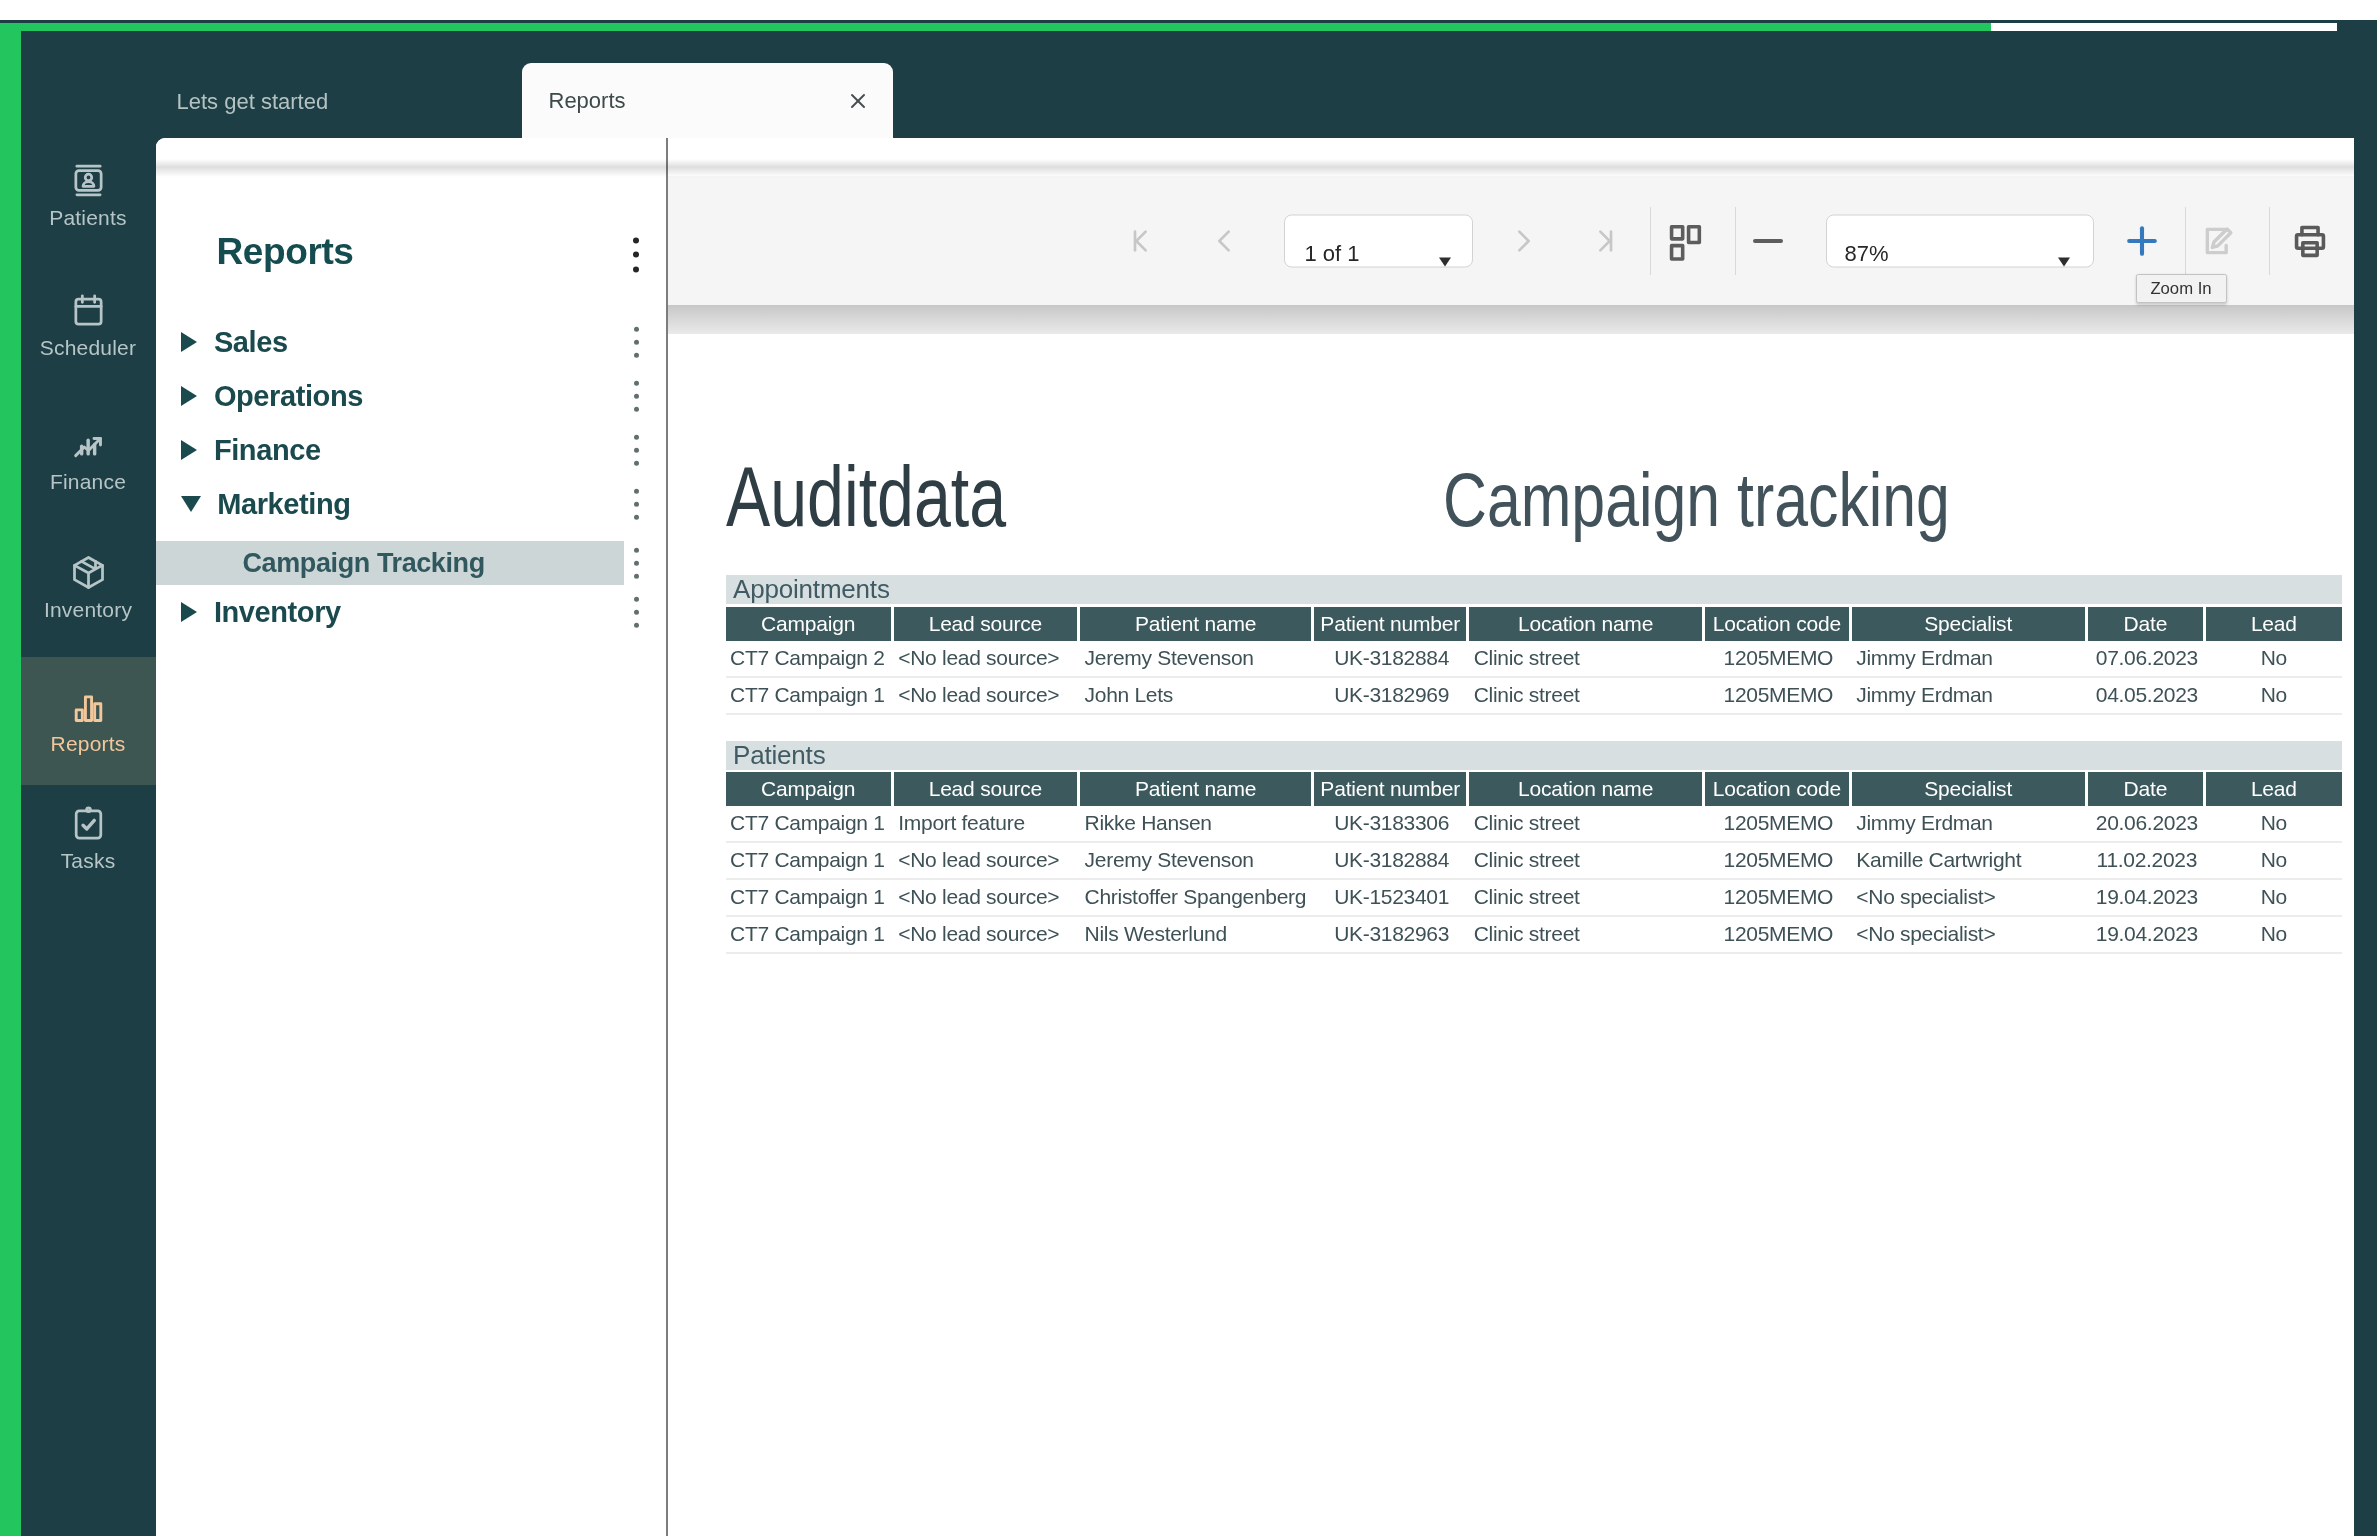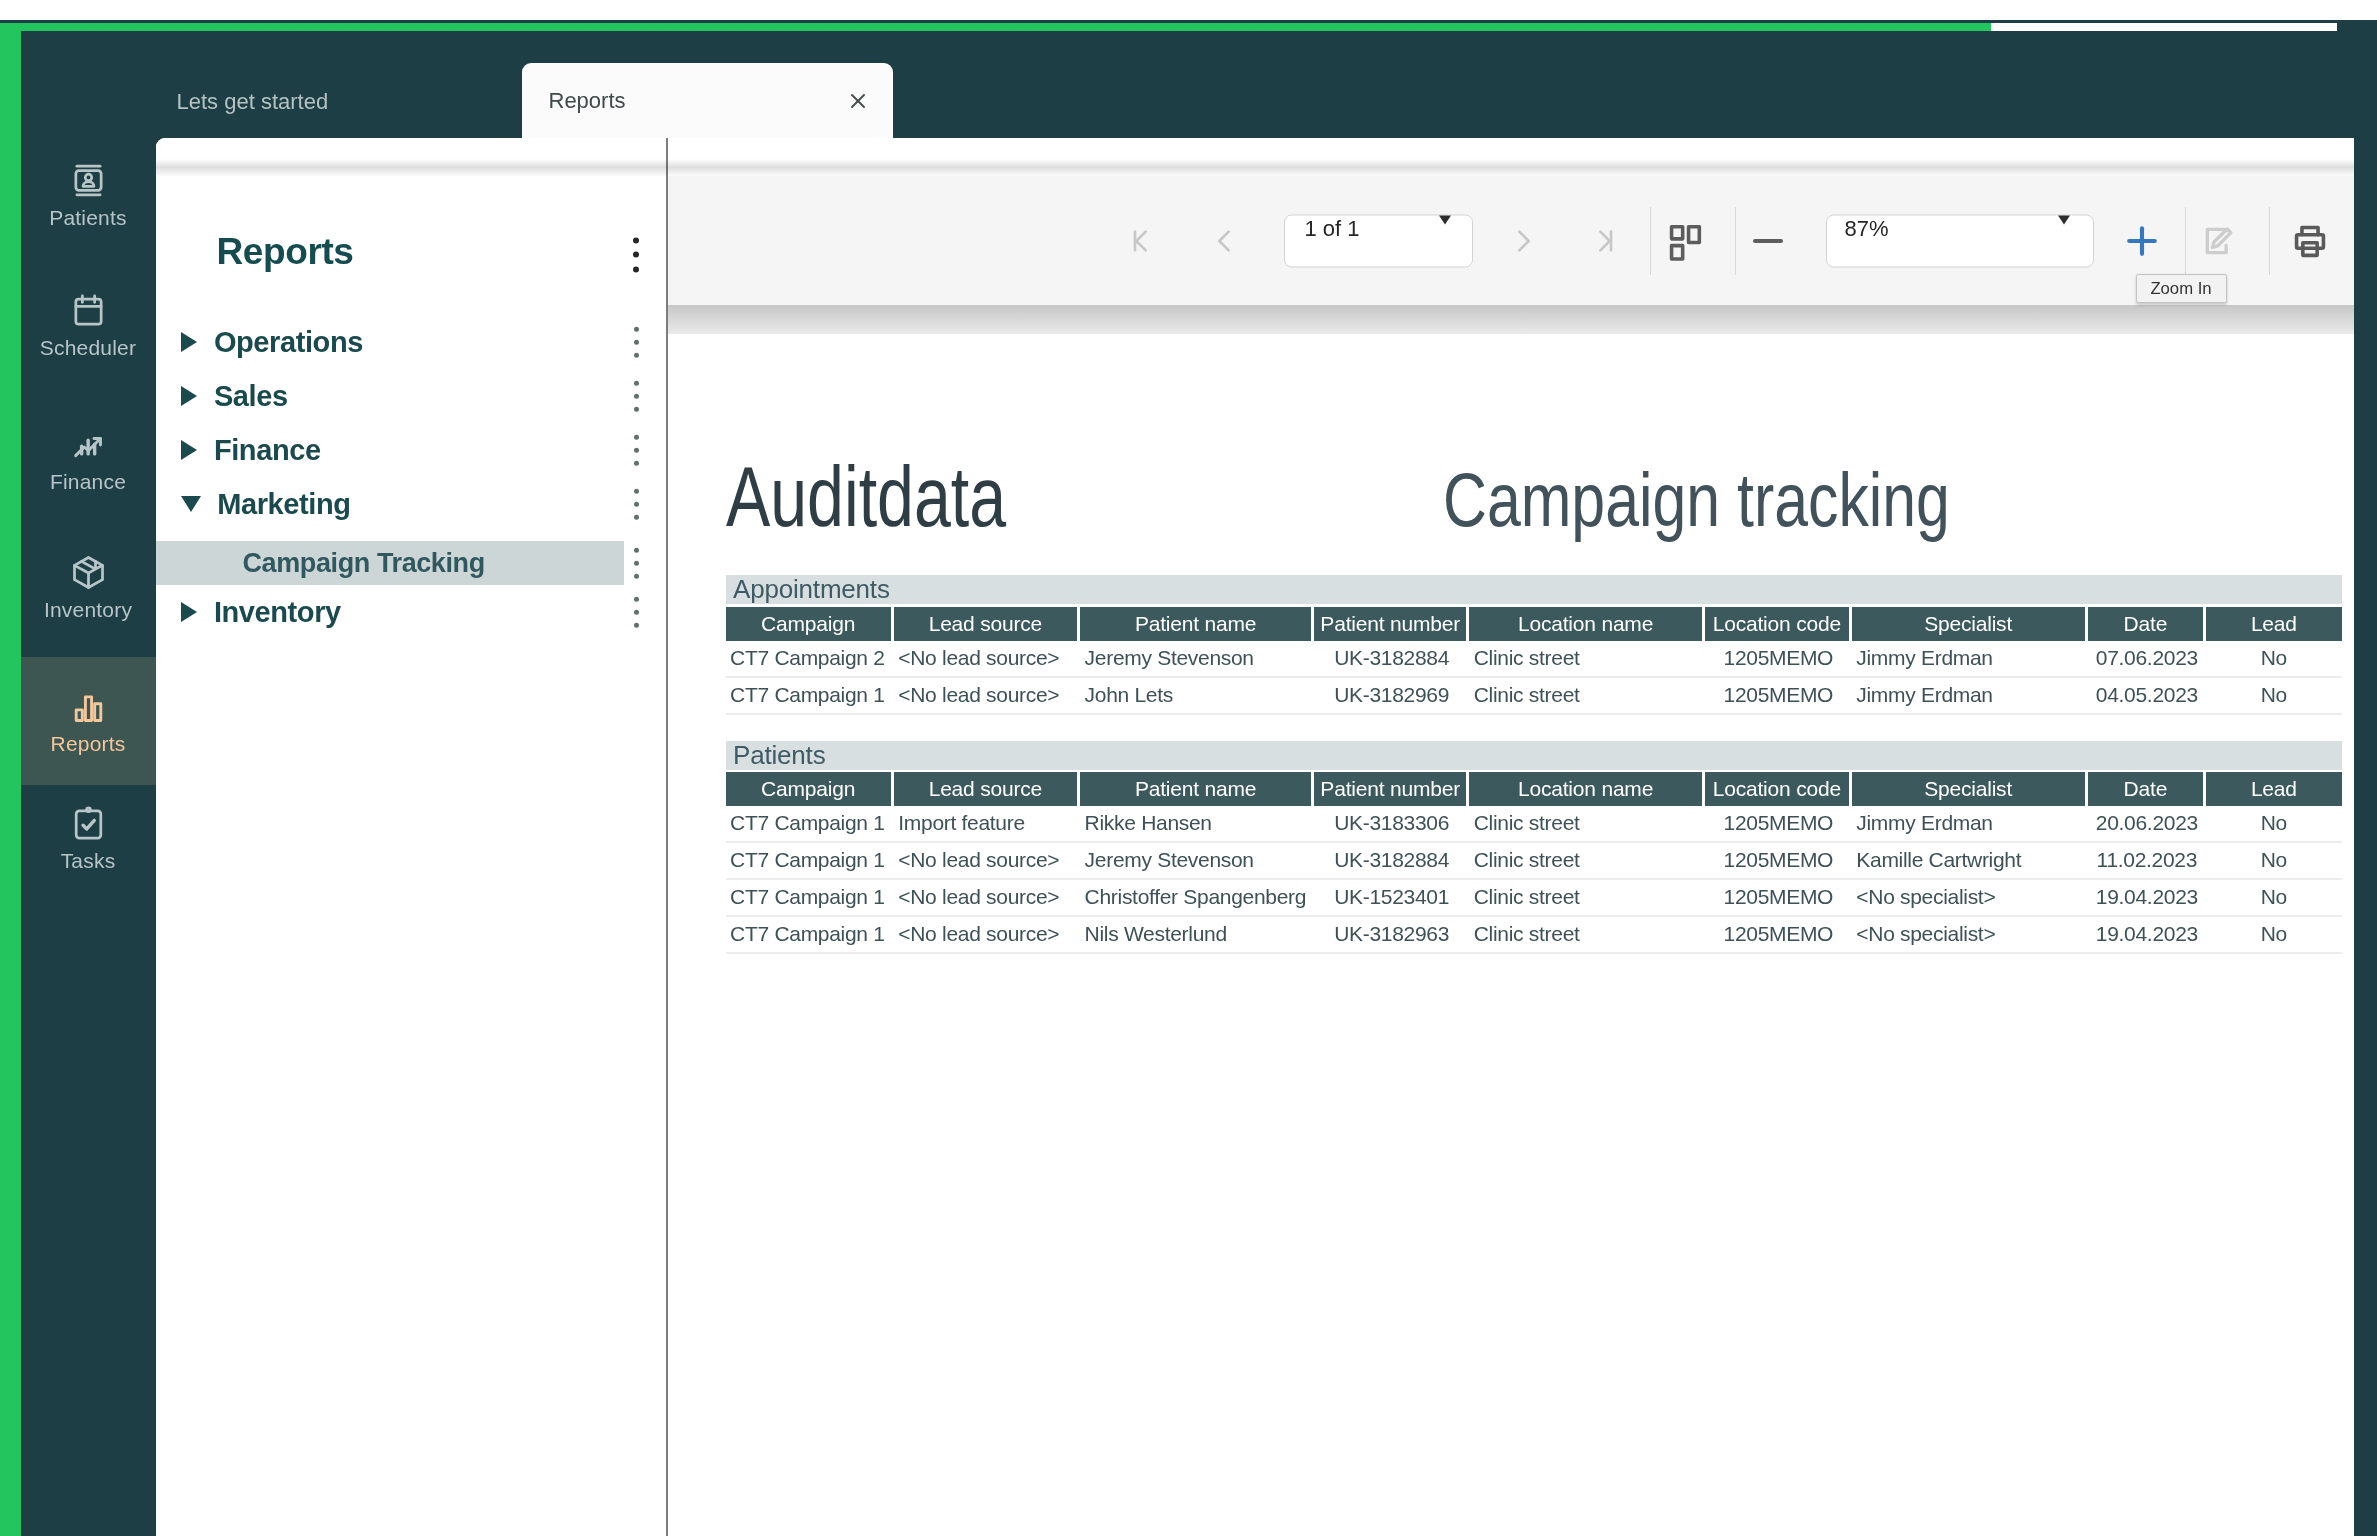--- a/index.html
+++ b/index.html
@@ -68,21 +68,21 @@
   .viewer { position:absolute; left:512px; top:0; width:1686px; height:1404px; background:#ffffff; }
   .toolbar-top  { position:absolute; left:0; top:0; width:100%; height:38px; background:#ffffff; }
   .toolbar-main { position:absolute; left:0; top:38px; width:100%; height:129px; background:#f5f5f5; }
   .band { position:absolute; left:0; top:167px; width:100%; height:29px;
           background:linear-gradient(to bottom, #c7c7c7, #eaeaea); }
   .tb { position:absolute; top:50%; transform:translate(-50%,-50%); display:flex;
         align-items:center; justify-content:center; cursor:pointer; }
   .tb-sep { position:absolute; top:50%; transform:translateY(-50%); width:1.5px; height:68px; background:#d9d9d9; }
   .tb-select { position:absolute; top:50%; transform:translateY(-50%); height:53px;
                background:#ffffff; border:1.5px solid #d2d2d2; border-radius:7.6px;
-               display:flex; align-items:flex-start; cursor:pointer; }
+               display:flex; align-items:flex-end; cursor:pointer; }
   .tb-select .val { font-size:22px; color:#262626; }
   .caret { width:0; height:0; border-left:6.8px solid transparent; border-right:6.8px solid transparent;
            border-top:9px solid #2e2e2e; position:absolute; }
   .minus-bar { width:30px; height:3.8px; border-radius:2.3px; background:#5d5d5d; }
 
   .tooltip { position:absolute; left:1468px; top:136px; width:91px; height:29px; z-index:12;
              background:#f2f2f2; border:0.8px solid #c3c3c3; border-radius:2.3px;
              box-shadow:0 1.5px 3px rgba(0,0,0,0.18);
              display:flex; align-items:center; justify-content:center;
              font-size:16.7px; color:#333333; }
@@ -209,30 +209,30 @@
           <h1>Reports</h1>
           <span class="kebab dark">
               <i></i>
               <i></i>
               <i></i>
             </span>
         </div>
         <div class="tree-rows">
           <div class="tree-row">
             <span class="tri tri-r"></span>
-            <span class="t-label">Operations</span>
+            <span class="t-label">Sales</span>
             <span class="kebab">
                 <i></i>
                 <i></i>
                 <i></i>
               </span>
           </div>
           <div class="tree-row">
             <span class="tri tri-r"></span>
-            <span class="t-label">Sales</span>
+            <span class="t-label">Operations</span>
             <span class="kebab">
                 <i></i>
                 <i></i>
                 <i></i>
               </span>
           </div>
           <div class="tree-row">
             <span class="tri tri-r"></span>
             <span class="t-label">Finance</span>
             <span class="kebab">

